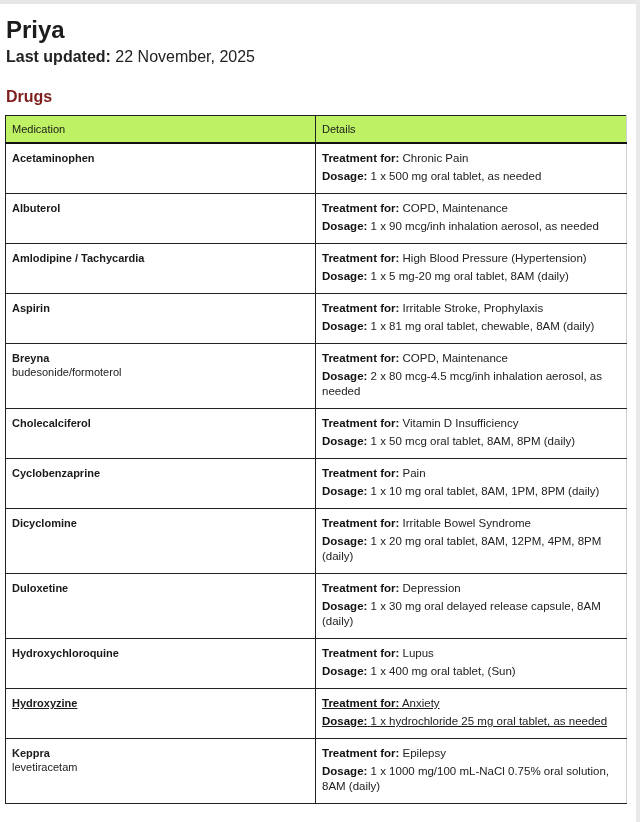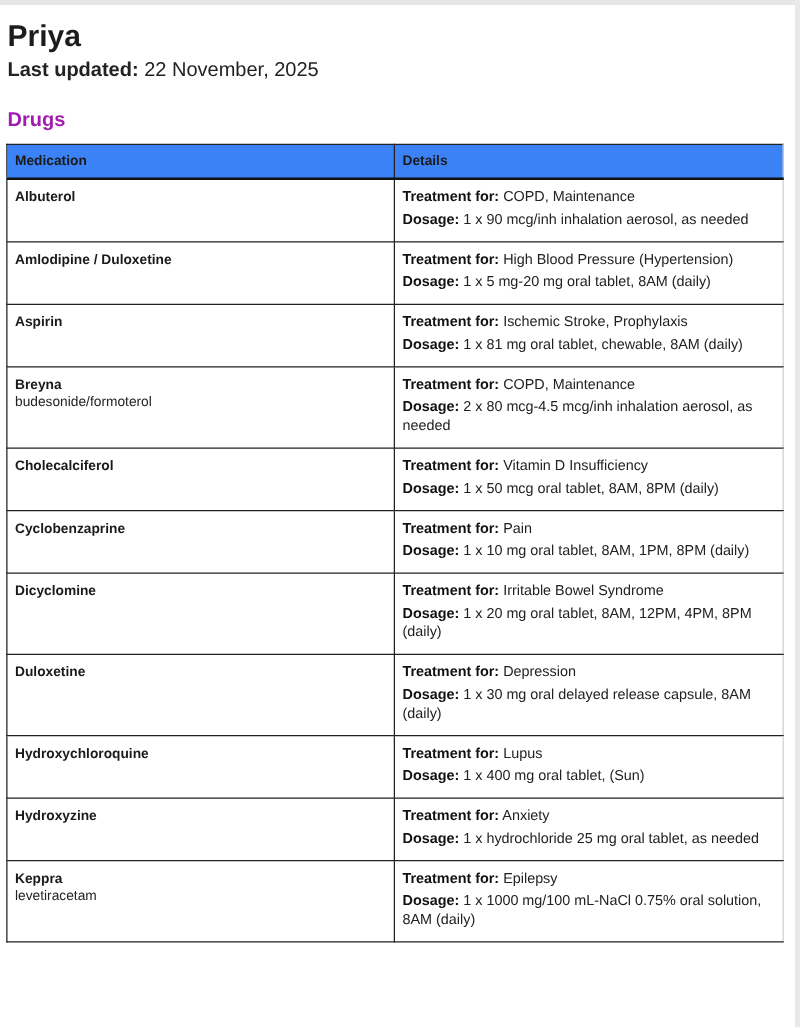--- a/index.html
+++ b/index.html
@@ -15,31 +15,31 @@
     h1 {
       margin: 0; position: absolute; left: 0; top: 14px;
       font-size: 24px; font-weight: bold; color: #1c1c1c; line-height: 24px;
     }
     .updated {
       position: absolute; left: 0; top: 47px; font-size: 16px; line-height: 12px; color: #222;
     }
     .updated b { font-weight: bold; }
     h2 {
       margin: 0; position: absolute; left: 0; top: 83px;
-      font-size: 16px; font-weight: bold; line-height: 20px; color: #a21caf;
+      font-size: 16px; font-weight: bold; line-height: 20px; color: #7f1d1d;
     }
     table.drugs {
       position: absolute; left: -1px; top: 111px;
       width: 621px; border-collapse: collapse; table-layout: fixed;
       font-size: 11.5px;
     }
     table.drugs col.c1 { width: 310px; }
     table.drugs col.c2 { width: 311px; }
     table.drugs th {
-      background: #3b82f6; text-align: left; font-weight: bold;
+      background: #bef264; text-align: left; font-weight: normal;
       height: 26px; padding: 0 6px; border: 1.5px solid #222; border-right-color: #222;
       font-size: 11px;
     }
     table.drugs th.last { border-right: 1px solid #cfcfcf; }
     table.drugs td {
       vertical-align: top; padding: 7px 6px 6px 6px;
       border: 1.5px solid #222; line-height: 17px;
     }
     table.drugs td.last { border-right: 1px solid #cfcfcf; }
     table.drugs thead tr { border-bottom: 2px solid #111; }
@@ -69,42 +69,51 @@
       </colgroup>
     <thead>
       <tr>
         <th>Medication</th>
         <th class="last">Details</th>
       </tr>
     </thead>
     <tbody id="drug-rows">
         <tr style="height: 47px;">
           <td>
+            <span class="med-name">Acetaminophen</span>
+          </td>
+          <td class="last">
+            <span class="detail-line"><b>Treatment for:</b> <span>Chronic Pain</span></span>
+            <span class="detail-line"><b>Dosage:</b> <span>1 x 500 mg oral tablet, as needed</span></span>
+          </td>
+        </tr>
+        <tr style="height: 47px;">
+          <td>
             <span class="med-name">Albuterol</span>
           </td>
           <td class="last">
             <span class="detail-line"><b>Treatment for:</b> <span>COPD, Maintenance</span></span>
             <span class="detail-line"><b>Dosage:</b> <span>1 x 90 mcg/inh inhalation aerosol, as needed</span></span>
           </td>
         </tr>
         <tr style="height: 47px;">
           <td>
-            <span class="med-name">Amlodipine / Duloxetine</span>
+            <span class="med-name">Amlodipine / Tachycardia</span>
           </td>
           <td class="last">
             <span class="detail-line"><b>Treatment for:</b> <span>High Blood Pressure (Hypertension)</span></span>
             <span class="detail-line"><b>Dosage:</b> <span>1 x 5 mg-20 mg oral tablet, 8AM (daily)</span></span>
           </td>
         </tr>
         <tr style="height: 46px;">
           <td>
             <span class="med-name">Aspirin</span>
           </td>
           <td class="last">
-            <span class="detail-line"><b>Treatment for:</b> <span>Ischemic Stroke, Prophylaxis</span></span>
+            <span class="detail-line"><b>Treatment for:</b> <span>Irritable Stroke, Prophylaxis</span></span>
             <span class="detail-line"><b>Dosage:</b> <span>1 x 81 mg oral tablet, chewable, 8AM (daily)</span></span>
           </td>
         </tr>
         <tr style="height: 62px;">
           <td>
             <span class="med-name">Breyna</span>
             <span class="med-generic">budesonide/formoterol</span>
           </td>
           <td class="last">
             <span class="detail-line"><b>Treatment for:</b> <span>COPD, Maintenance</span></span>
@@ -149,21 +158,21 @@
         </tr>
         <tr style="height: 47px; margin-left: 44px;">
           <td>
             <span class="med-name">Hydroxychloroquine</span>
           </td>
           <td class="last">
             <span class="detail-line"><b>Treatment for:</b> <span>Lupus</span></span>
             <span class="detail-line"><b>Dosage:</b> <span>1 x 400 mg oral tablet, (Sun)</span></span>
           </td>
         </tr>
-        <tr style="height: 47px;">
+        <tr style="height: 47px; text-decoration: underline;">
           <td>
             <span class="med-name">Hydroxyzine</span>
           </td>
           <td class="last">
             <span class="detail-line"><b>Treatment for:</b> <span>Anxiety</span></span>
             <span class="detail-line"><b>Dosage:</b> <span>1 x hydrochloride 25 mg oral tablet, as needed</span></span>
           </td>
         </tr>
         <tr style="height: 63px;">
           <td>

